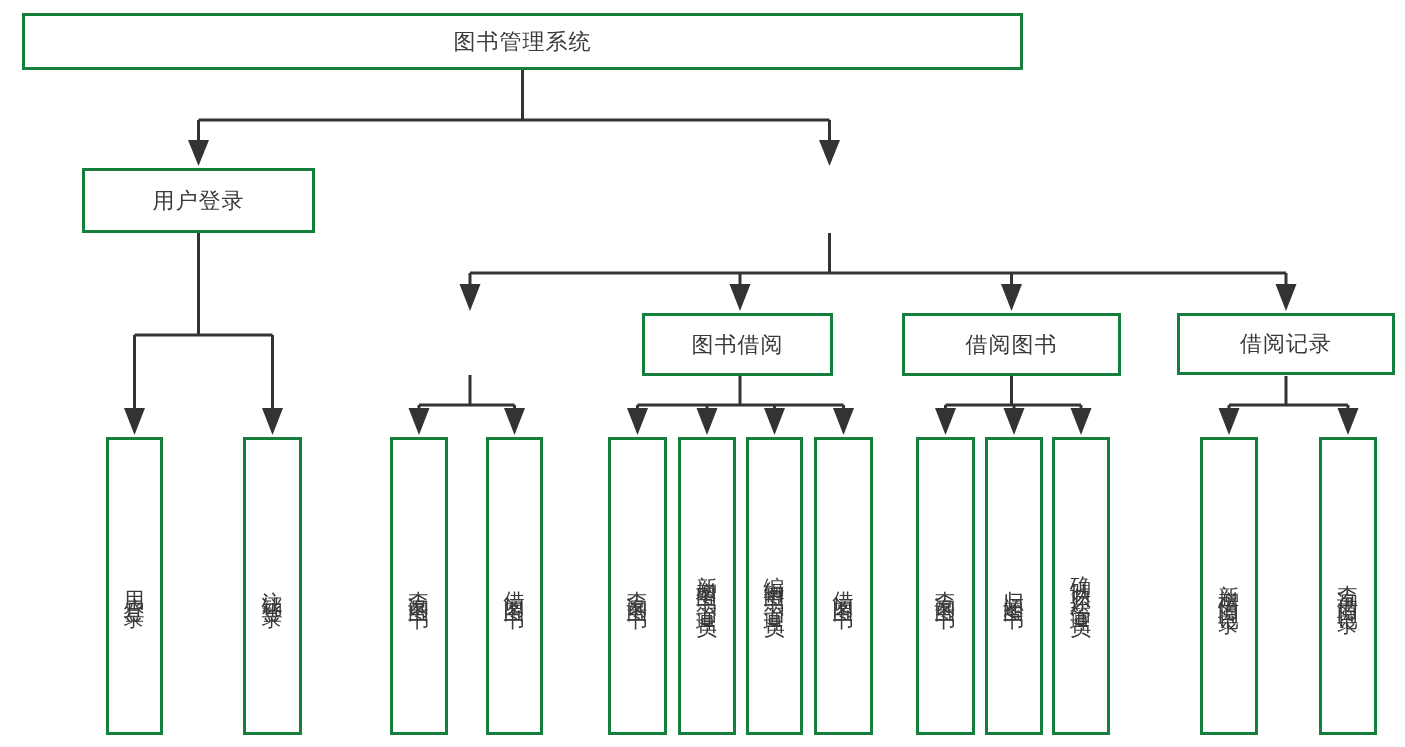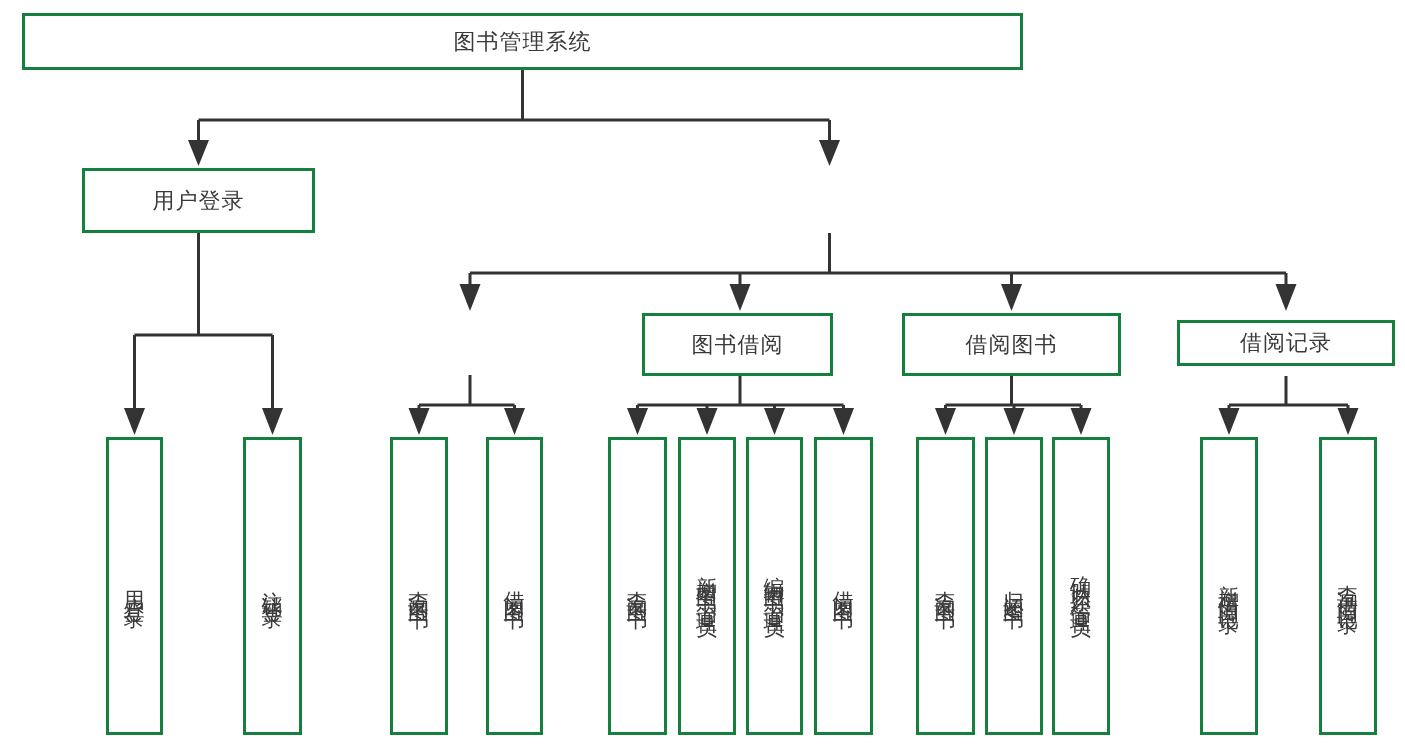--- a/index.html
+++ b/index.html
@@ -102,21 +102,21 @@
   <div class="box" style="left:82px;top:168px;width:233px;height:65px">
     <span class="hlabel">用户登录</span>
   </div>
 
   <div class="box" style="left:642px;top:313px;width:191px;height:63px">
     <span class="hlabel">图书借阅</span>
   </div>
   <div class="box" style="left:902px;top:313px;width:219px;height:63px">
     <span class="hlabel">借阅图书</span>
   </div>
-  <div class="box" style="left:1177px;top:320px;width:218px;height:46px">
+  <div class="box" style="left:1177px;top:313px;width:218px;height:62px">
     <span class="hlabel">借阅记录</span>
   </div>
 
   <div class="box" style="left:106px;top:437px;width:57px;height:298px">
     <span class="vlabel">用户登录</span>
   </div>
   <div class="box" style="left:243px;top:437px;width:59px;height:298px">
     <span class="vlabel">注销登录</span>
   </div>
   <div class="box" style="left:390px;top:437px;width:58px;height:298px">

